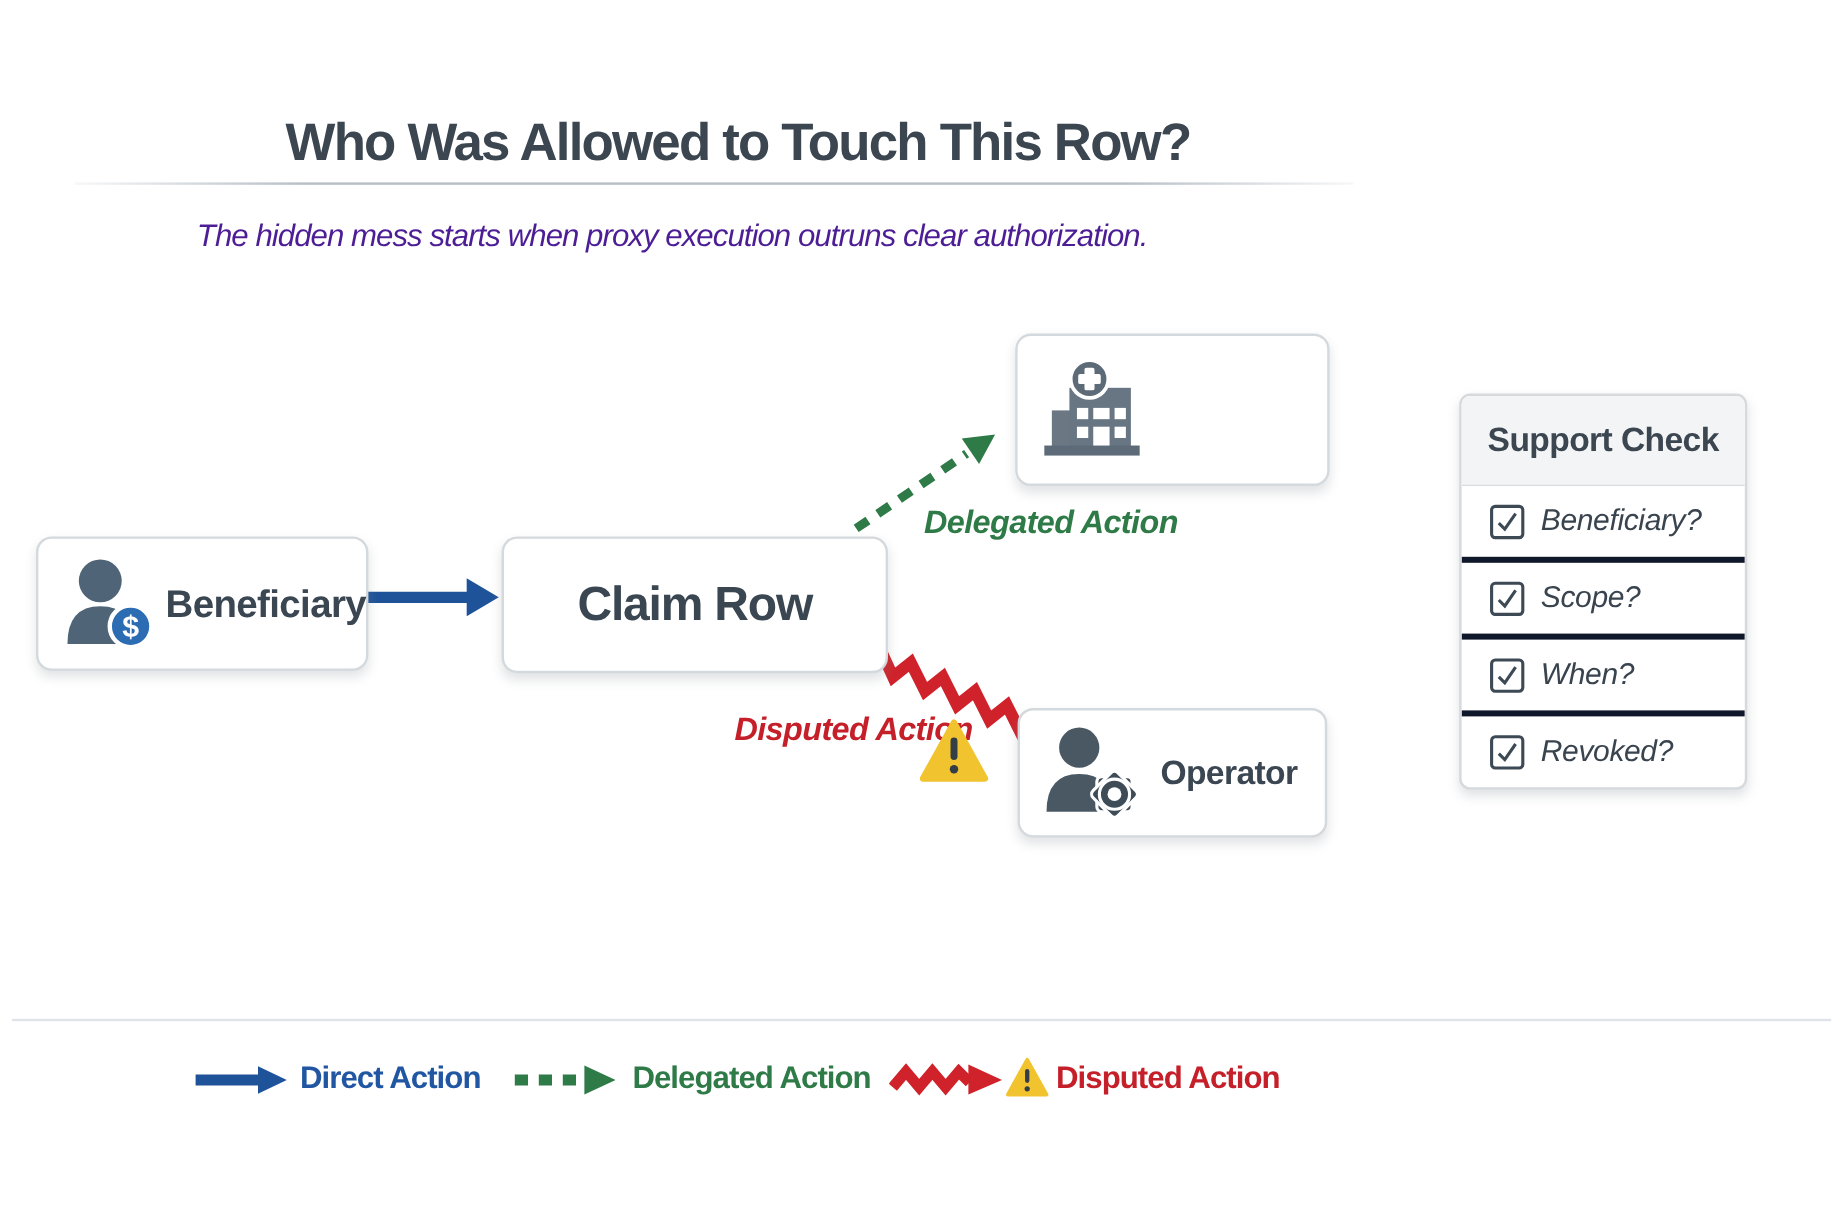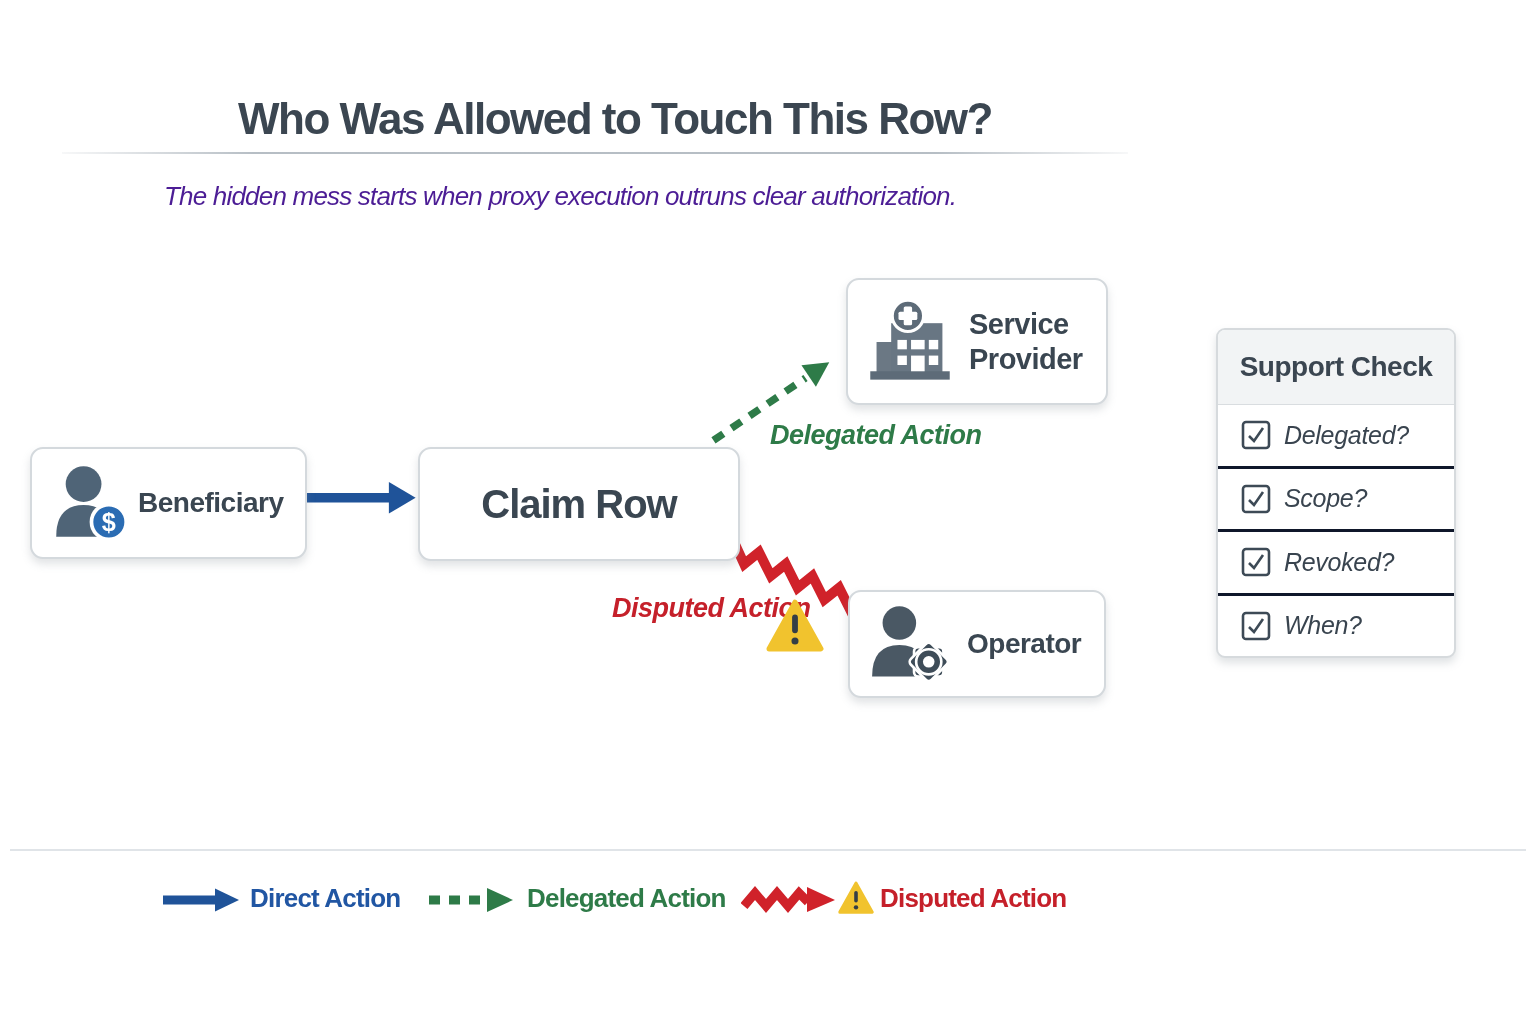--- a/index.html
+++ b/index.html
@@ -6,21 +6,21 @@
   body{width:1536px;height:1024px;background:#ffffff;font-family:"Liberation Sans",sans-serif;position:relative;overflow:hidden;color:#3b4651;}
   .stage{position:absolute;inset:0;width:1520px;height:1024px;}
 
   .title{position:absolute;left:238px;top:94px;font-size:44px;font-weight:bold;letter-spacing:-1.5px;color:#3b4651;white-space:nowrap;}
   .title-rule{position:absolute;left:62px;top:152px;width:1066px;height:2px;
     background:linear-gradient(to right,rgba(175,183,191,0.10),rgba(158,168,177,0.75) 18%,rgba(158,168,177,0.75) 82%,rgba(175,183,191,0.10));}
   .subtitle{position:absolute;left:164px;top:181px;font-size:26px;font-style:italic;letter-spacing:-0.8px;color:#4c1d95;white-space:nowrap;}
 
   .node{position:absolute;background:#fff;border:2.5px solid #d4d9dd;border-radius:13px;
     box-shadow:0 5px 9px rgba(128,138,148,0.24);display:flex;align-items:center;box-sizing:border-box;}
-  .node-label{font-size:28px;font-weight:600;letter-spacing:-0.5px;color:#3a4651;}
+  .node-label{font-size:32px;font-weight:600;letter-spacing:-0.5px;color:#3a4651;}
 
   #beneficiary{left:30px;top:447px;width:277px;height:112px;padding-left:20px;gap:6px;}
   #claim-row{left:418px;top:447px;width:322px;height:114px;justify-content:center;}
   #claim-row .node-label{font-size:40px;font-weight:bold;letter-spacing:-1px;}
   #service-provider{left:846px;top:278px;width:262px;height:127px;padding-left:16px;gap:13px;}
   #service-provider .node-label{font-size:29px;line-height:1.2;}
   #operator{left:848px;top:590px;width:258px;height:108px;padding-left:20px;gap:11px;}
   #operator .node-label{font-size:28px;}
 
   .overlay{position:absolute;inset:0;pointer-events:none;}
@@ -31,21 +31,21 @@
 
   #warning-main{position:absolute;left:766px;top:599px;width:58px;height:54px;}
 
   #support{position:absolute;left:1216px;top:328px;width:240px;height:330px;background:#fff;
     border:2px solid #d6dadd;border-radius:9px;box-shadow:0 5px 9px rgba(128,138,148,0.25);
     overflow:hidden;display:flex;flex-direction:column;box-sizing:border-box;}
   .support-header{height:74px;flex:0 0 74px;background:#f2f4f5;border-bottom:1px solid #d9dde0;
     display:flex;align-items:center;justify-content:center;font-size:28px;font-weight:bold;letter-spacing:-0.5px;color:#3b4651;}
   .support-row{flex:1;display:flex;align-items:center;gap:13px;padding-left:23px;
     font-size:25px;font-style:italic;color:#39444f;letter-spacing:-0.3px;}
-  .support-row + .support-row{border-top:3px solid #0f172a;}
+  .support-row + .support-row{border-top:5px solid #0f172a;}
   .checkbox{width:30px;height:30px;flex:0 0 30px;}
 
   .bottom-rule{position:absolute;left:10px;top:849px;width:1516px;height:1.5px;background:#e0e4e8;}
 
   .legend-label{position:absolute;font-weight:bold;font-size:26px;letter-spacing:-0.8px;white-space:nowrap;}
   #legend-direct-label{left:250px;top:883px;color:#2156a3;}
   #legend-delegated-label{left:527px;top:883px;color:#2e7b48;}
   #legend-disputed-label{left:880px;top:883px;color:#c5202a;}
   .legend-glyph{position:absolute;}
   #legend-direct-arrow{left:161px;top:886px;width:78px;height:28px;}
@@ -102,24 +102,20 @@
       <rect x="32" y="40" width="9" height="9" fill="#ffffff"></rect>
       <rect x="45" y="40" width="13" height="9" fill="#ffffff"></rect>
       <rect x="62" y="40" width="9" height="9" fill="#ffffff"></rect>
       <rect x="32" y="55" width="9" height="9" fill="#ffffff"></rect>
       <rect x="62" y="55" width="9" height="9" fill="#ffffff"></rect>
       <rect x="45" y="55" width="13" height="15" fill="#ffffff"></rect>
       <circle cx="42" cy="17" r="15" fill="#5d6b78" stroke="#ffffff" stroke-width="3"></circle>
       <rect x="38" y="8" width="8" height="18" rx="1.5" fill="#ffffff"></rect>
       <rect x="33" y="13" width="18" height="8" rx="1.5" fill="#ffffff"></rect>
     </svg>
-    <span class="node-label">
-      <span>Service</span><br>
-      <span>Provider</span>
-    </span>
   </div>
 
   <div class="node" id="operator">
     <svg width="86" height="80" viewBox="0 0 82 74">
       <circle cx="28" cy="17" r="16" fill="#4a5864"></circle>
       <path d="M2,68 Q2,38 28,38 Q54,38 54,68 Z" fill="#4a5864"></path>
       <g fill="#3e4c58" stroke="#ffffff" stroke-width="2.5">
         <rect x="42" y="40" width="28" height="28" rx="4"></rect>
         <rect x="42" y="40" width="28" height="28" rx="4" transform="rotate(45 56 54)"></rect>
         <circle cx="56" cy="54" r="12"></circle>
@@ -139,45 +135,45 @@
   </svg>
 
   <div id="support">
     <div class="support-header">Support Check</div>
 
     <div class="support-row">
       <svg class="checkbox" viewBox="0 0 30 30">
         <rect x="2" y="2" width="26" height="26" rx="3" fill="#ffffff" stroke="#3d4a56" stroke-width="2.6"></rect>
         <polyline points="8,16 13,21 22,8" fill="none" stroke="#3d4a56" stroke-width="2.6"></polyline>
       </svg>
-      <span>Delegated?</span>
+      <span>Beneficiary?</span>
     </div>
 
     <div class="support-row">
       <svg class="checkbox" viewBox="0 0 30 30">
         <rect x="2" y="2" width="26" height="26" rx="3" fill="#ffffff" stroke="#3d4a56" stroke-width="2.6"></rect>
         <polyline points="8,16 13,21 22,8" fill="none" stroke="#3d4a56" stroke-width="2.6"></polyline>
       </svg>
       <span>Scope?</span>
     </div>
 
     <div class="support-row">
       <svg class="checkbox" viewBox="0 0 30 30">
         <rect x="2" y="2" width="26" height="26" rx="3" fill="#ffffff" stroke="#3d4a56" stroke-width="2.6"></rect>
         <polyline points="8,16 13,21 22,8" fill="none" stroke="#3d4a56" stroke-width="2.6"></polyline>
       </svg>
+      <span>When?</span>
+    </div>
+
+    <div class="support-row">
+      <svg class="checkbox" viewBox="0 0 30 30">
+        <rect x="2" y="2" width="26" height="26" rx="3" fill="#ffffff" stroke="#3d4a56" stroke-width="2.6"></rect>
+        <polyline points="8,16 13,21 22,8" fill="none" stroke="#3d4a56" stroke-width="2.6"></polyline>
+      </svg>
       <span>Revoked?</span>
-    </div>
-
-    <div class="support-row">
-      <svg class="checkbox" viewBox="0 0 30 30">
-        <rect x="2" y="2" width="26" height="26" rx="3" fill="#ffffff" stroke="#3d4a56" stroke-width="2.6"></rect>
-        <polyline points="8,16 13,21 22,8" fill="none" stroke="#3d4a56" stroke-width="2.6"></polyline>
-      </svg>
-      <span>When?</span>
     </div>
   </div>
 
   <div class="bottom-rule"></div>
 
   <svg class="legend-glyph" id="legend-direct-arrow" viewBox="0 0 78 28">
     <line x1="2" y1="14" x2="56" y2="14" stroke="#1f5399" stroke-width="9"></line>
     <polygon points="78,14 54,2.5 54,25.5" fill="#1f5399"></polygon>
   </svg>
   <div class="legend-label" id="legend-direct-label">Direct Action</div>

